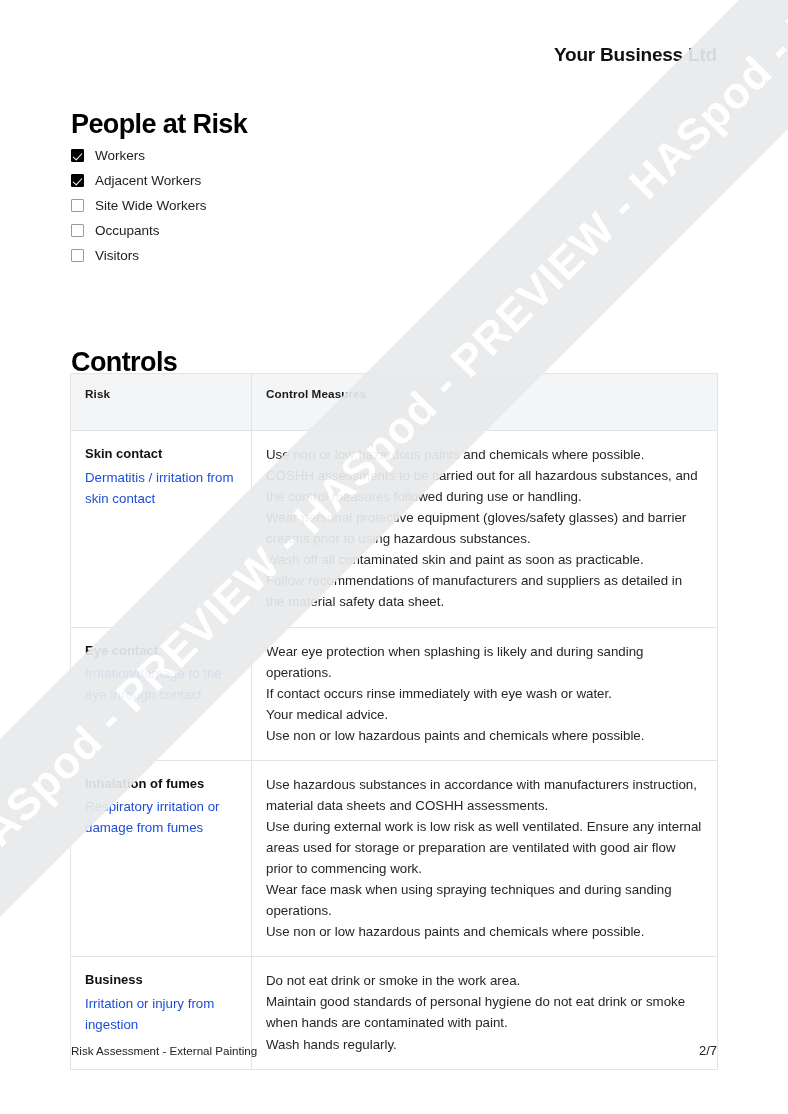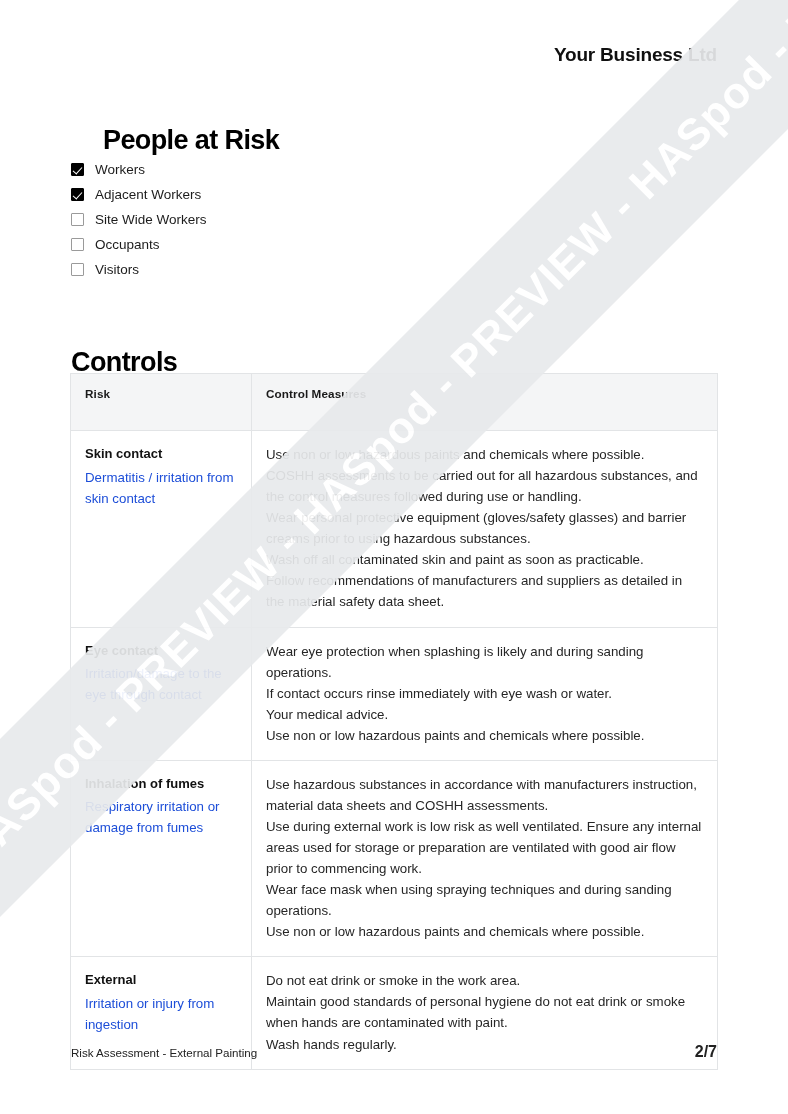--- a/index.html
+++ b/index.html
@@ -42,27 +42,27 @@
   
   .section-title {
     position: absolute;
     left: 71px;
     font-size: 27px;
     font-weight: bold;
     letter-spacing: -0.6px;
     color: #000000;
     margin: 0;
   }
-  #title-people { top: 125px; margin-left: 32px; }
+  #title-people { top: 109px; }
   #title-controls { top: 333px; margin-top: 14px; }
 
   
   .risk-people {
     position: absolute;
-    top: 157px;
+    top: 143px;
     left: 71px;
     width: 340px;
   }
   .people-row {
     display: flex;
     align-items: center;
     height: 25px;
   }
   .cbox {
     width: 13px;
@@ -150,22 +150,22 @@
     left: 71px;
     right: 71px;
     top: 1043px;
     display: flex;
     justify-content: space-between;
     align-items: baseline;
     font-size: 11.6px;
     color: #222222;
   }
   .page-num {
-    font-weight: bold;
-    font-size: 16px;
+    font-weight: normal;
+    font-size: 13px;
   }
 
   
   .watermark {
     position: absolute;
     left: -360px;
     top: 300px;
     width: 1650px;
     height: 126px;
     background: #e8eaec;
@@ -263,21 +263,21 @@
           </td>
           <td>
             <span class="measure-line">Use hazardous substances in accordance with manufacturers instruction, material data sheets and COSHH assessments.</span>
             <span class="measure-line">Use during external work is low risk as well ventilated. Ensure any internal areas used for storage or preparation are ventilated with good air flow prior to commencing work.</span>
             <span class="measure-line">Wear face mask when using spraying techniques and during sanding operations.</span>
             <span class="measure-line">Use non or low hazardous paints and chemicals where possible.</span>
           </td>
         </tr>
         <tr>
           <td class="col-risk">
-            <span class="risk-name">External</span>
+            <span class="risk-name">Business</span>
             <span class="risk-desc">Irritation or injury from ingestion</span>
           </td>
           <td>
             <span class="measure-line">Do not eat drink or smoke in the work area.</span>
             <span class="measure-line">Maintain good standards of personal hygiene do not eat drink or smoke when hands are contaminated with paint.</span>
             <span class="measure-line">Wash hands regularly.</span>
           </td>
         </tr>
       </tbody>
   </table>

